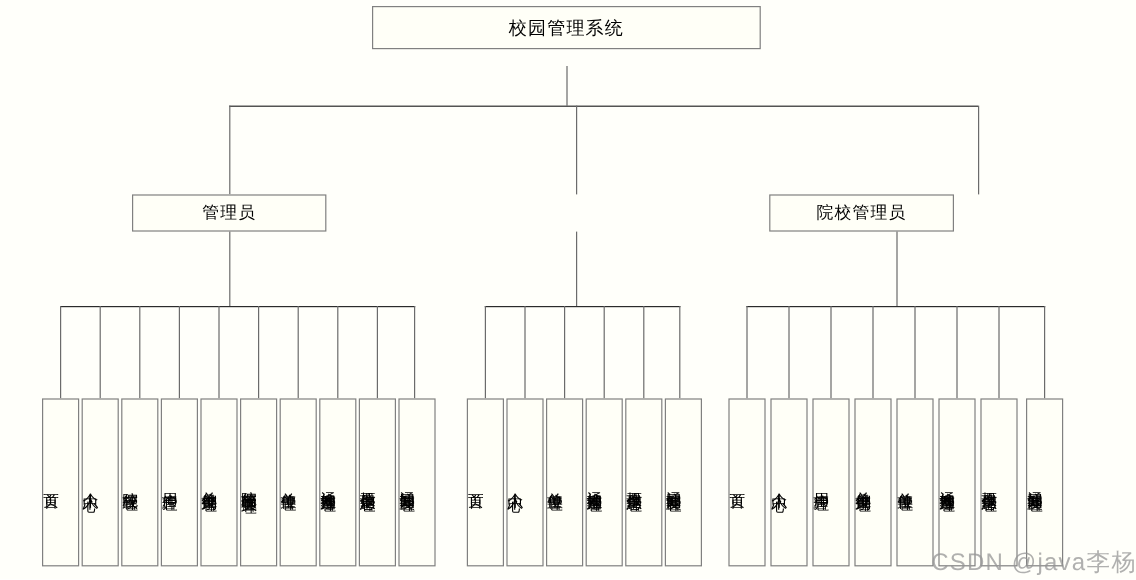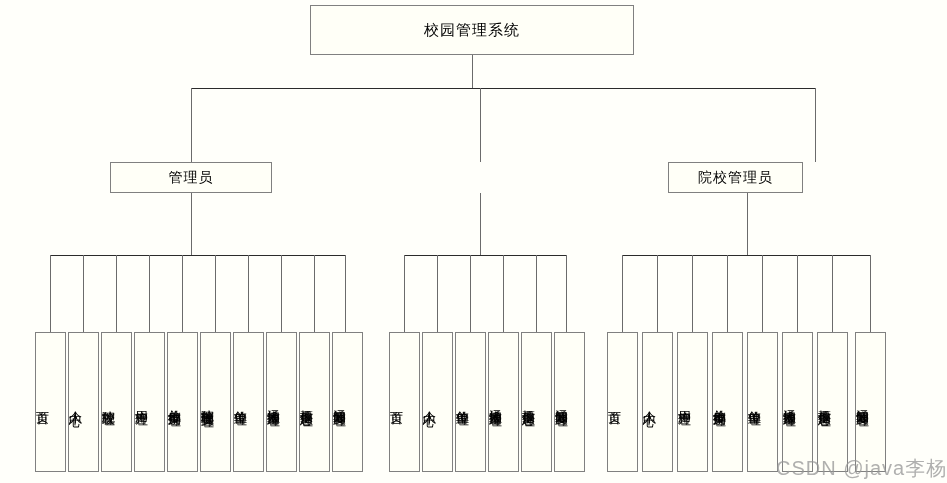--- a/index.html
+++ b/index.html
@@ -70,38 +70,38 @@
     letter-spacing: 1px;
     white-space: nowrap;
     pointer-events: none;
   }
 </style>
 </head>
 <body>
 
 <div id="canvas">
 
-  <div class="node root" style="left:310px; top:5px; width:324px; height:50px;">
+  <div class="node root" style="left:310px; top:5px; width:324px; height:36px;">
     <span>校园管理系统</span>
   </div>
 
   <div class="vline" style="left:472px; top:55px; height:33px;"></div>
 
   <div class="hline" style="left:191px; top:88px; width:624px;"></div>
 
   <div class="vline" style="left:191px; top:88px; height:74px;"></div>
   <div class="vline" style="left:480px; top:88px; height:74px;"></div>
   <div class="vline" style="left:815px; top:88px; height:74px;"></div>
 
   <div class="node level2" style="left:110px; top:162px; width:162px; height:31px;">
     <span>管理员</span>
   </div>
 
 
-  <div class="node level2" style="left:668px; top:162px; width:135px; height:31px;">
+  <div class="node level2" style="left:641px; top:162px; width:154px; height:31px;">
     <span>院校管理员</span>
   </div>
 
   <div class="vline" style="left:191px; top:193px; height:62px;"></div>
   <div class="vline" style="left:480px; top:193px; height:62px;"></div>
   <div class="vline" style="left:747px; top:193px; height:62px;"></div>
 
   <div class="hline" style="left:50px; top:255px; width:296px;"></div>
   <div class="hline" style="left:404px; top:255px; width:163px;"></div>
   <div class="hline" style="left:622px; top:255px; width:249px;"></div>

